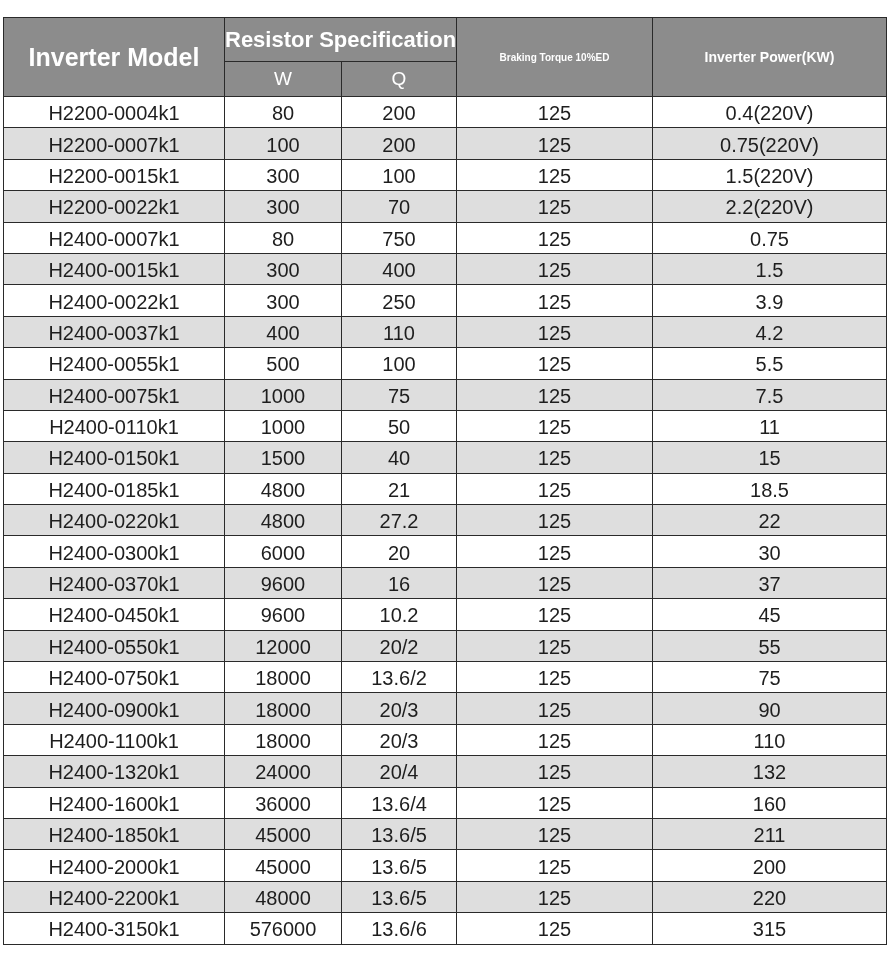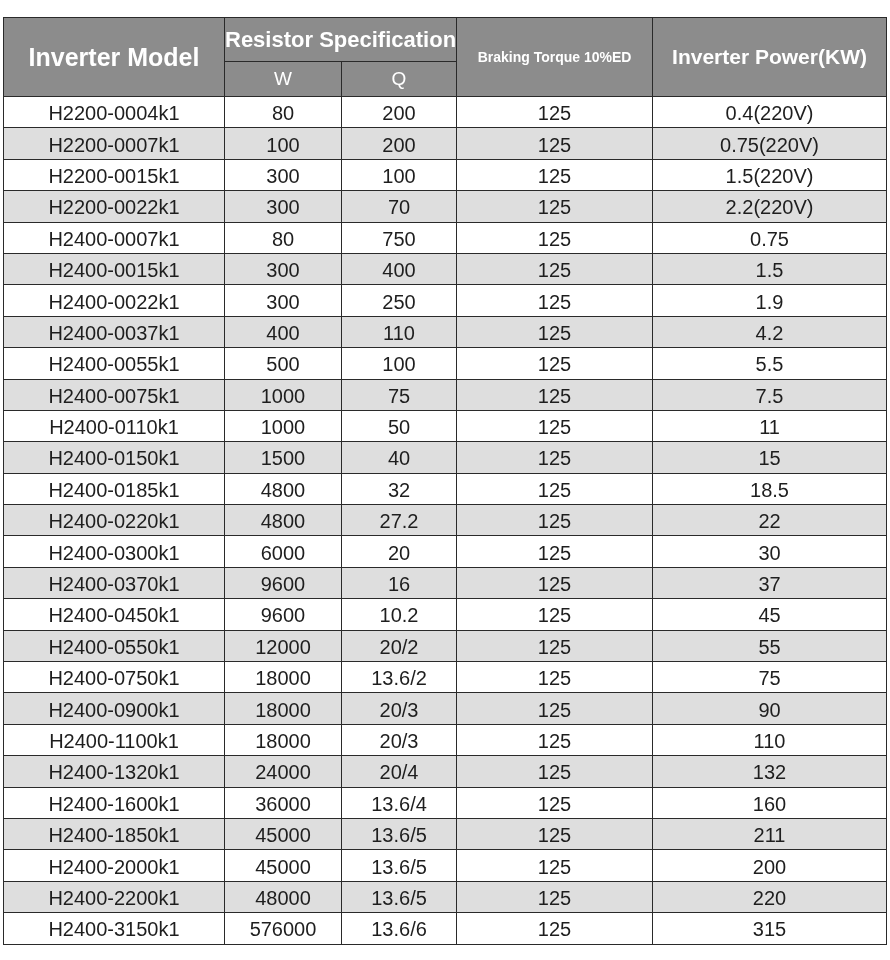--- a/index.html
+++ b/index.html
@@ -20,22 +20,22 @@
       overflow: hidden;
     }
     .spec-table th {
       background: #8c8c8c;
       color: #ffffff;
       font-weight: bold;
     }
     .h-model { font-size: 25px; height: 45px; }
     .h-spec { font-size: 22px; height: 43px; }
     .h-sub { font-size: 19px; font-weight: normal !important; height: 34px; }
-    .h-brake { font-size: 14px; }
-    .h-power { font-size: 21px; }
+    .h-brake { font-size: 10px; }
+    .h-power { font-size: 14px; }
     .spec-table tbody td {
       font-size: 20px;
       height: 28.4px;
       line-height: 28px;
       padding-top: 2px;
     }
     .spec-table tbody tr:nth-child(even) td { background: #dedede; }
     .spec-table tbody tr:nth-child(odd) td { background: #ffffff; }
     .c1 { width: 221px; }
     .c2 { width: 117px; }
@@ -107,21 +107,21 @@
         <td>300</td>
         <td>400</td>
         <td>125</td>
         <td>1.5</td>
       </tr>
       <tr>
         <td>H2400-0022k1</td>
         <td>300</td>
         <td>250</td>
         <td>125</td>
-        <td>1.9</td>
+        <td>3.9</td>
       </tr>
       <tr>
         <td>H2400-0037k1</td>
         <td>400</td>
         <td>110</td>
         <td>125</td>
         <td>4.2</td>
       </tr>
       <tr>
         <td>H2400-0055k1</td>
@@ -147,21 +147,21 @@
       <tr>
         <td>H2400-0150k1</td>
         <td>1500</td>
         <td>40</td>
         <td>125</td>
         <td>15</td>
       </tr>
       <tr>
         <td>H2400-0185k1</td>
         <td>4800</td>
-        <td>32</td>
+        <td>21</td>
         <td>125</td>
         <td>18.5</td>
       </tr>
       <tr>
         <td>H2400-0220k1</td>
         <td>4800</td>
         <td>27.2</td>
         <td>125</td>
         <td>22</td>
       </tr>

